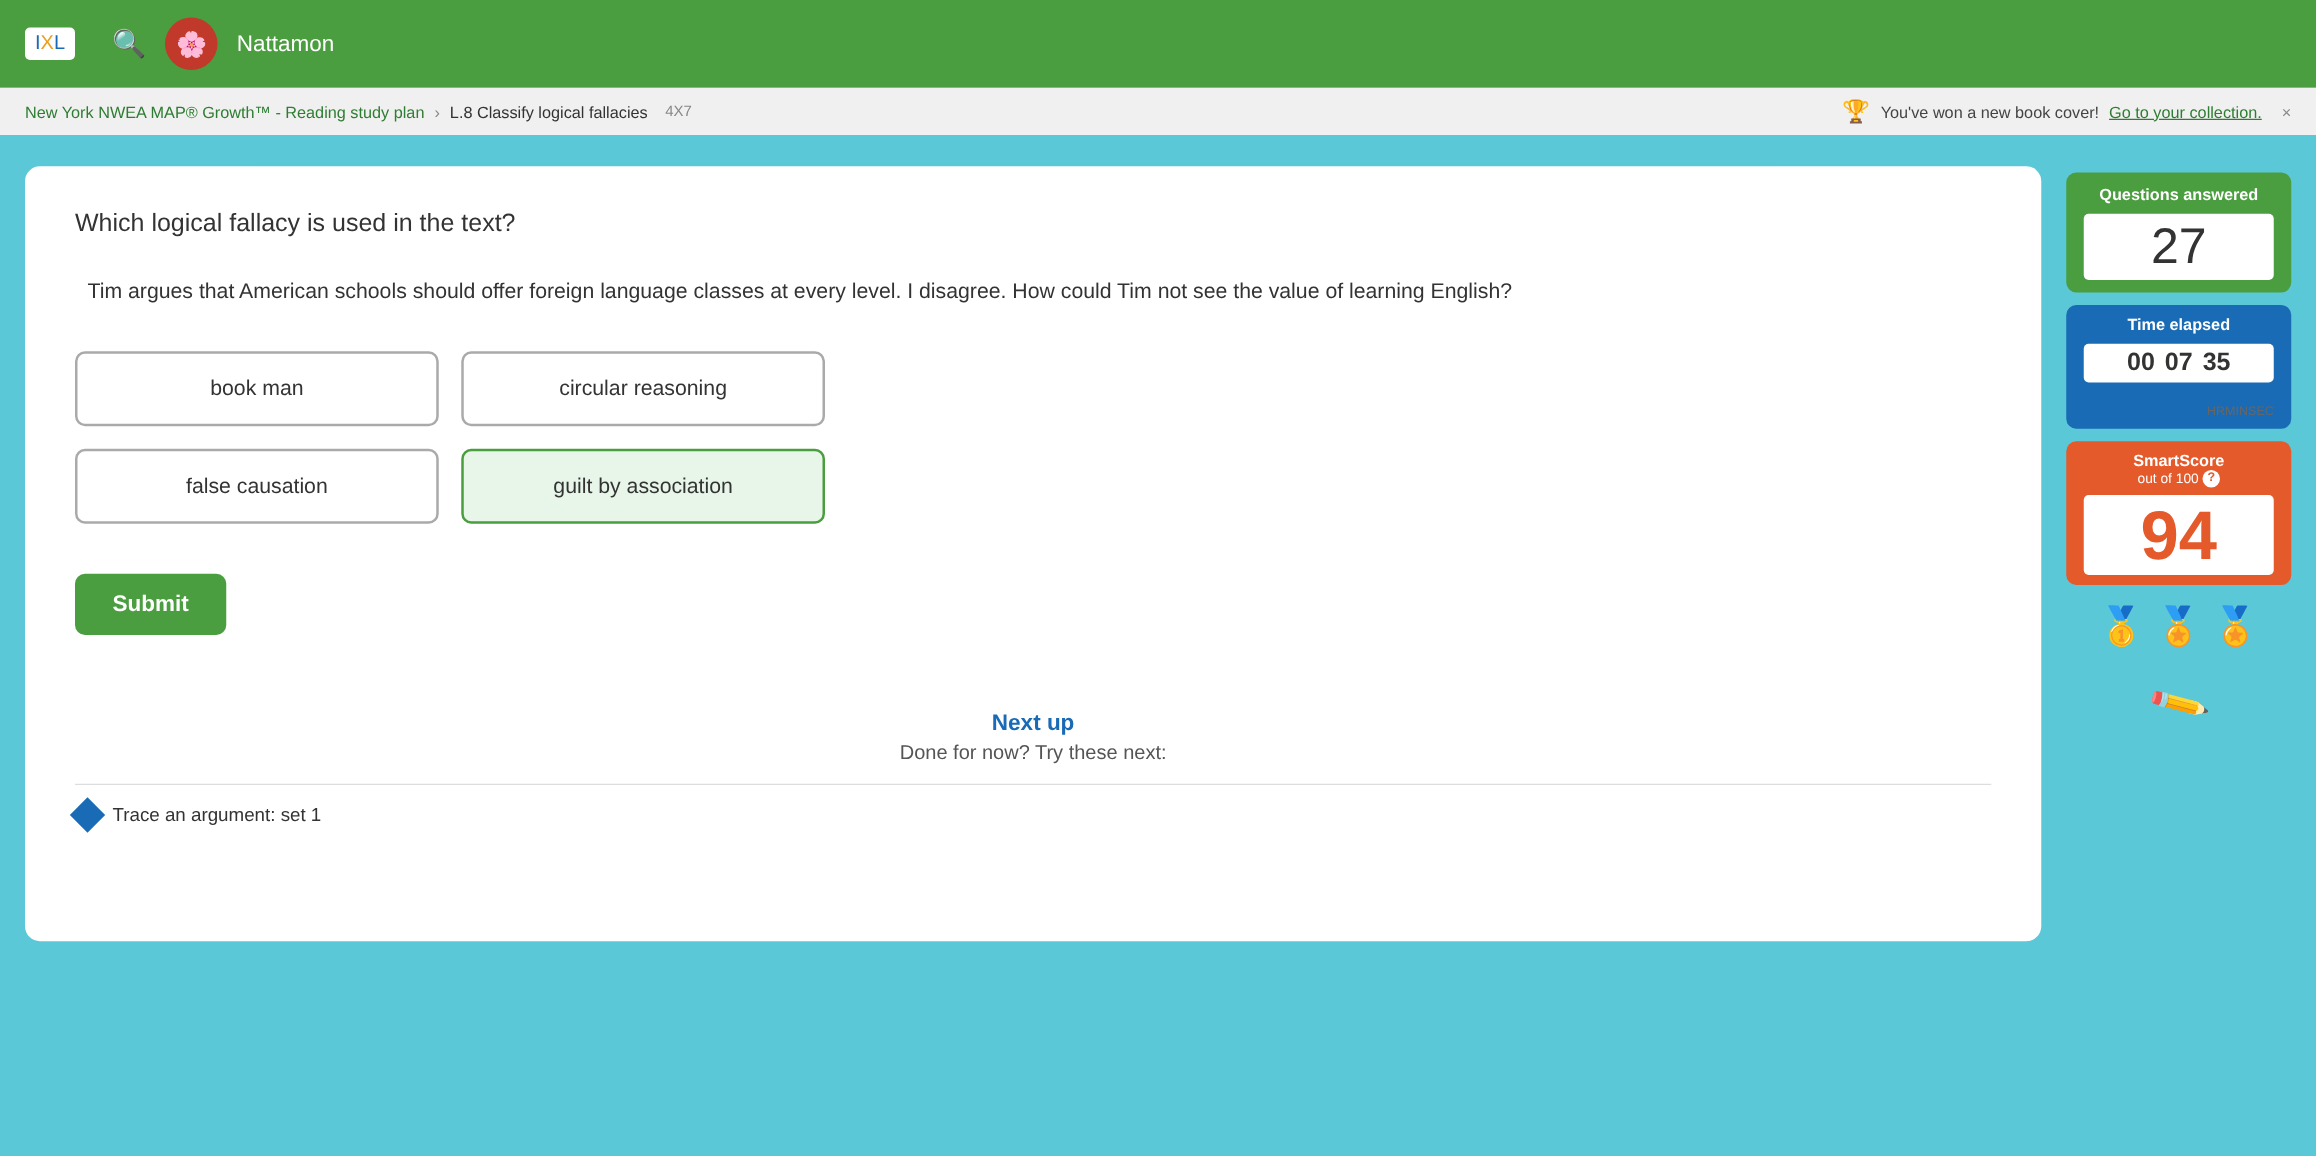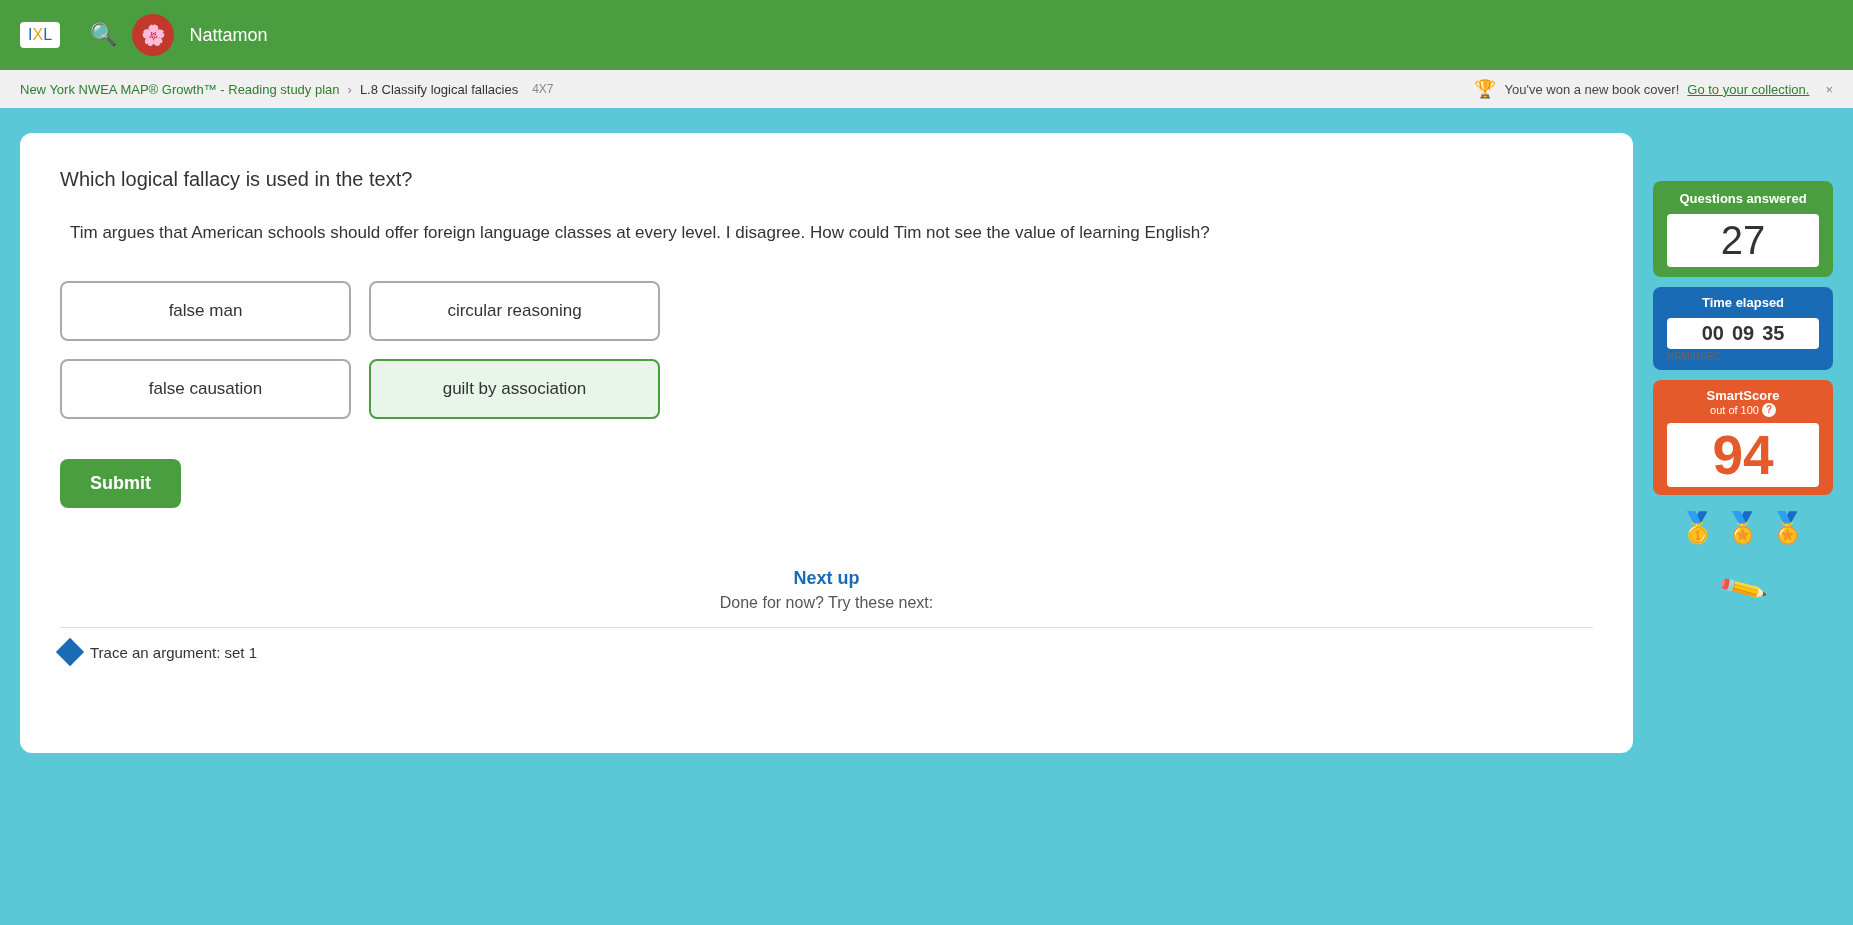--- a/index.html
+++ b/index.html
@@ -198,21 +198,20 @@
       gap: 10px;
       padding-top: 5px;
     }
 
     .questions-answered-box {
       background: #4a9e3f;
       color: white;
       border-radius: 8px;
       padding: 10px 14px;
       text-align: center;
-      margin-top: 43px;
     }
     .qa-label {
       font-size: 13px;
       font-weight: 600;
       line-height: 1.3;
     }
     .qa-count {
       font-size: 40px;
       font-weight: 400;
       color: #333;
@@ -247,24 +246,24 @@
     .timer-val {
       font-size: 20px;
       font-weight: 700;
     }
     .timer-sep {
       font-size: 18px;
       font-weight: 700;
     }
     .timer-labels {
       display: flex;
-      justify-content: flex-start;
+      justify-content: flex-end;
       font-size: 10px;
       color: #666;
-      margin-top: 2px;
+      margin-top: 18px;
     }
 
     .smart-score-box {
       background: #e55a2b;
       color: white;
       border-radius: 8px;
       padding: 8px 14px;
       text-align: center;
     }
     .ss-label { font-size: 13px; font-weight: 700; }
@@ -334,21 +333,21 @@
 </div>
 
 <div class="main-area">
 
   <div class="question-card">
     <div class="question-text">Which logical fallacy is used in the text?</div>
 
     <div class="passage-text">Tim argues that American schools should offer foreign language classes at every level. I disagree. How could Tim not see the value of learning English?</div>
 
     <div class="choices-grid">
-      <button class="choice-btn">false man</button>
+      <button class="choice-btn">book man</button>
       <button class="choice-btn">circular reasoning</button>
       <button class="choice-btn">false causation</button>
       <button class="choice-btn selected">guilt by association</button>
     </div>
 
     <button class="submit-btn">Submit</button>
 
     
     <div class="next-up-area">
       <div class="next-up-title">Next up</div>
@@ -367,21 +366,21 @@
 answered</div>
       <span class="qa-count">27</span>
     </div>
 
     <div class="time-elapsed-box">
       <div class="te-label">Time
 elapsed</div>
       <div class="timer-display">
         <span class="timer-val">00</span>
         <span class="timer-sep"></span>
-        <span class="timer-val">09</span>
+        <span class="timer-val">07</span>
         <span class="timer-sep"></span>
         <span class="timer-val">35</span>
       </div>
       <div class="timer-labels">
         <span>HR</span>
         <span>MIN</span>
         <span>SEC</span>
       </div>
     </div>
 

